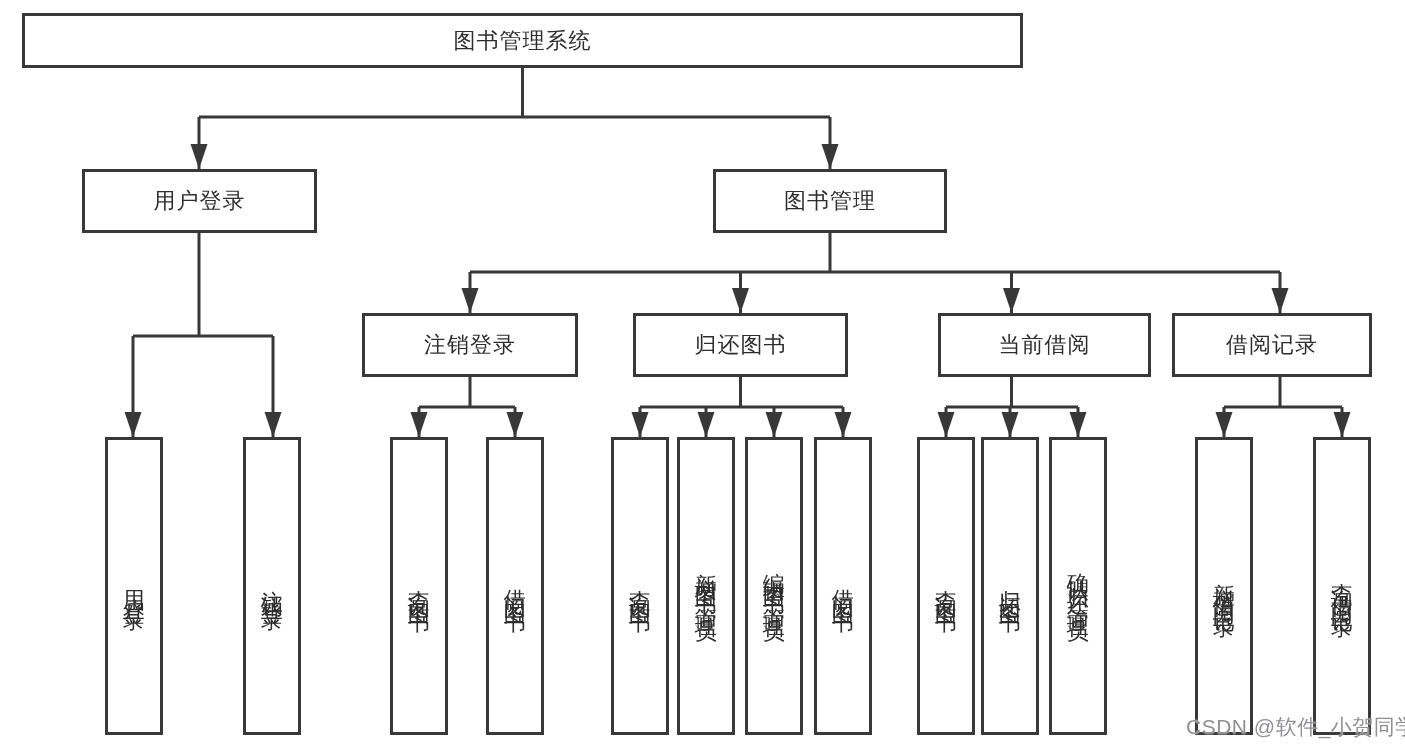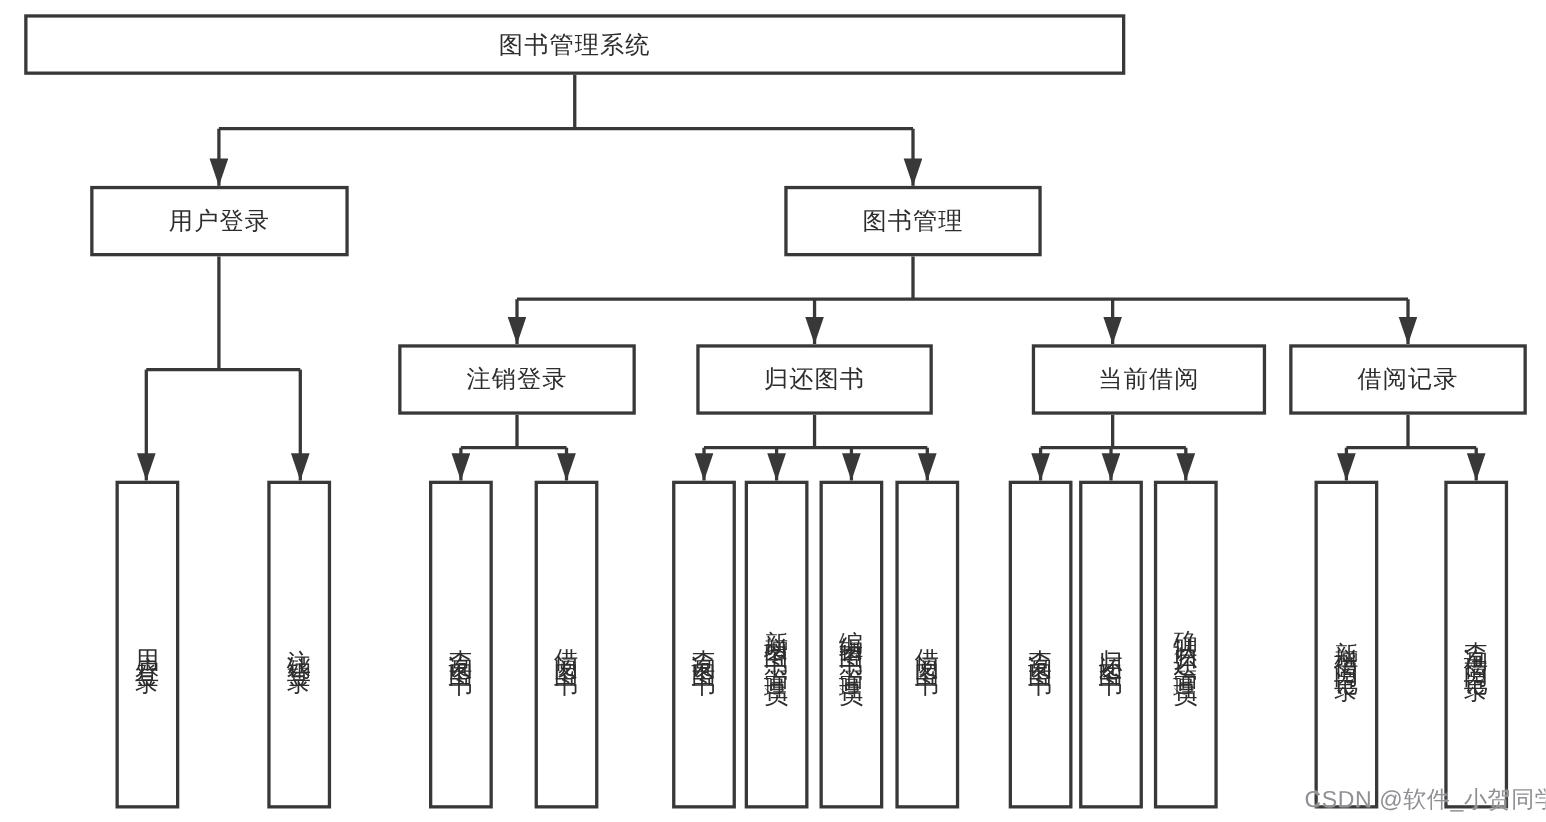--- a/index.html
+++ b/index.html
@@ -105,21 +105,21 @@
 
   <div class="node h-node" style="left:362px; top:313px; width:216px; height:64px;">
     <span class="lbl">注销登录</span>
   </div>
   <div class="node h-node" style="left:633px; top:313px; width:215px; height:64px;">
     <span class="lbl">归还图书</span>
   </div>
   <div class="node h-node" style="left:898px; top:313px; width:213px; height:64px;margin-left:40px;">
     <span class="lbl">当前借阅</span>
   </div>
-  <div class="node h-node" style="left:1172px; top:313px; width:216px; height:64px;align-items:center;">
+  <div class="node h-node" style="left:1172px; top:313px; width:200px; height:64px;align-items:center;">
     <span class="lbl">借阅记录</span>
   </div>
 
   <div class="node leaf" style="left:105px; top:437px; width:58px; height:298px;">
     <span class="lbl">用户登录</span>
   </div>
   <div class="node leaf" style="left:243px; top:437px; width:58px; height:298px;">
     <span class="lbl">注销登录</span>
   </div>
 

